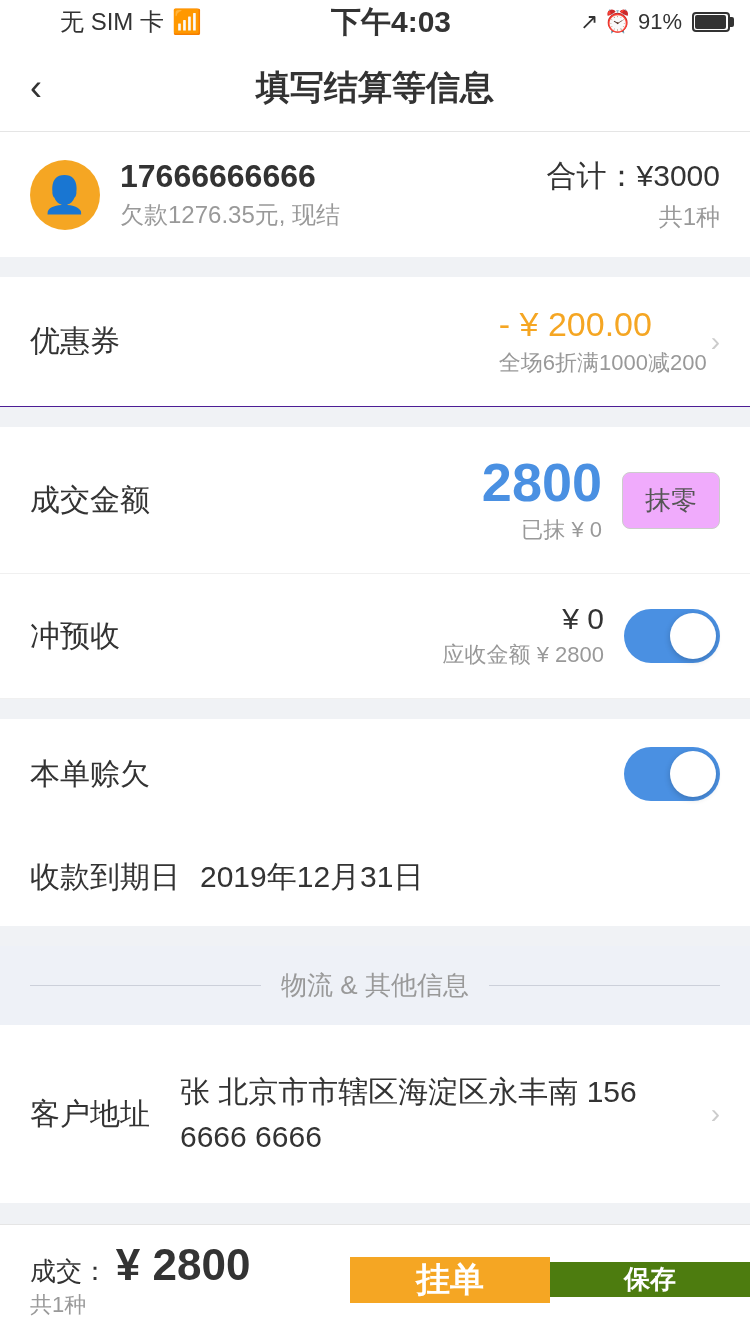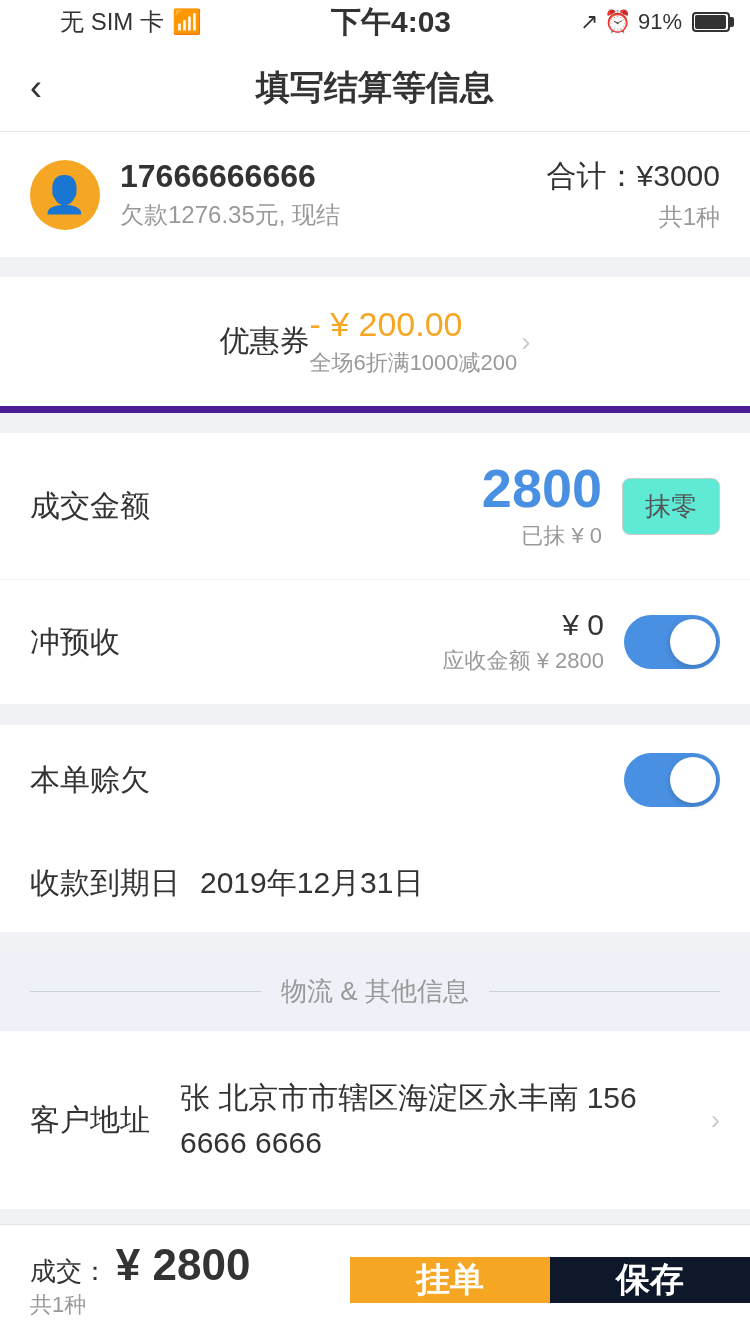--- a/index.html
+++ b/index.html
@@ -141,22 +141,22 @@
       height: 20px;
       background: #f0f2f5;
     }
 
     
     .row-item {
       background: #fff;
       padding: 28px 30px;
       display: flex;
       align-items: center;
-      justify-content: center;
-      border-bottom: 7px solid #4c1d95;
+      justify-content: space-between;
+      border-bottom: 1px solid #4c1d95;
     }
     .row-label {
       font-size: 30px;
       color: #333;
     }
     .row-right {
       display: flex;
       align-items: center;
       gap: 4px;
     }
@@ -207,21 +207,21 @@
       font-size: 22px;
       color: #999;
       margin-top: 6px;
     }
     .round-btn {
       border: 1px solid #ccc;
       border-radius: 8px;
       padding: 10px 22px;
       font-size: 26px;
       color: #555;
-      background: #5eead4;
+      background: #f0abfc;
       cursor: pointer;
     }
 
     
     .toggle-switch {
       width: 96px;
       height: 54px;
       border-radius: 27px;
       background: #4a90e2;
       position: relative;
@@ -386,23 +386,23 @@
       color: #fff;
       font-size: 34px;
       font-weight: 600;
       display: flex;
       align-items: center;
       justify-content: center;
       cursor: pointer;
     }
     .bottom-btn-save {
       width: 200px;
-      background: #0f172a;
+      background: #4d7c0f;
       color: #fff;
-      font-size: 34px;
+      font-size: 26px;
       font-weight: 600;
       display: flex;
       align-items: center;
       justify-content: center;
       cursor: pointer;
     }
   </style>
 </head>
 <body>
 

